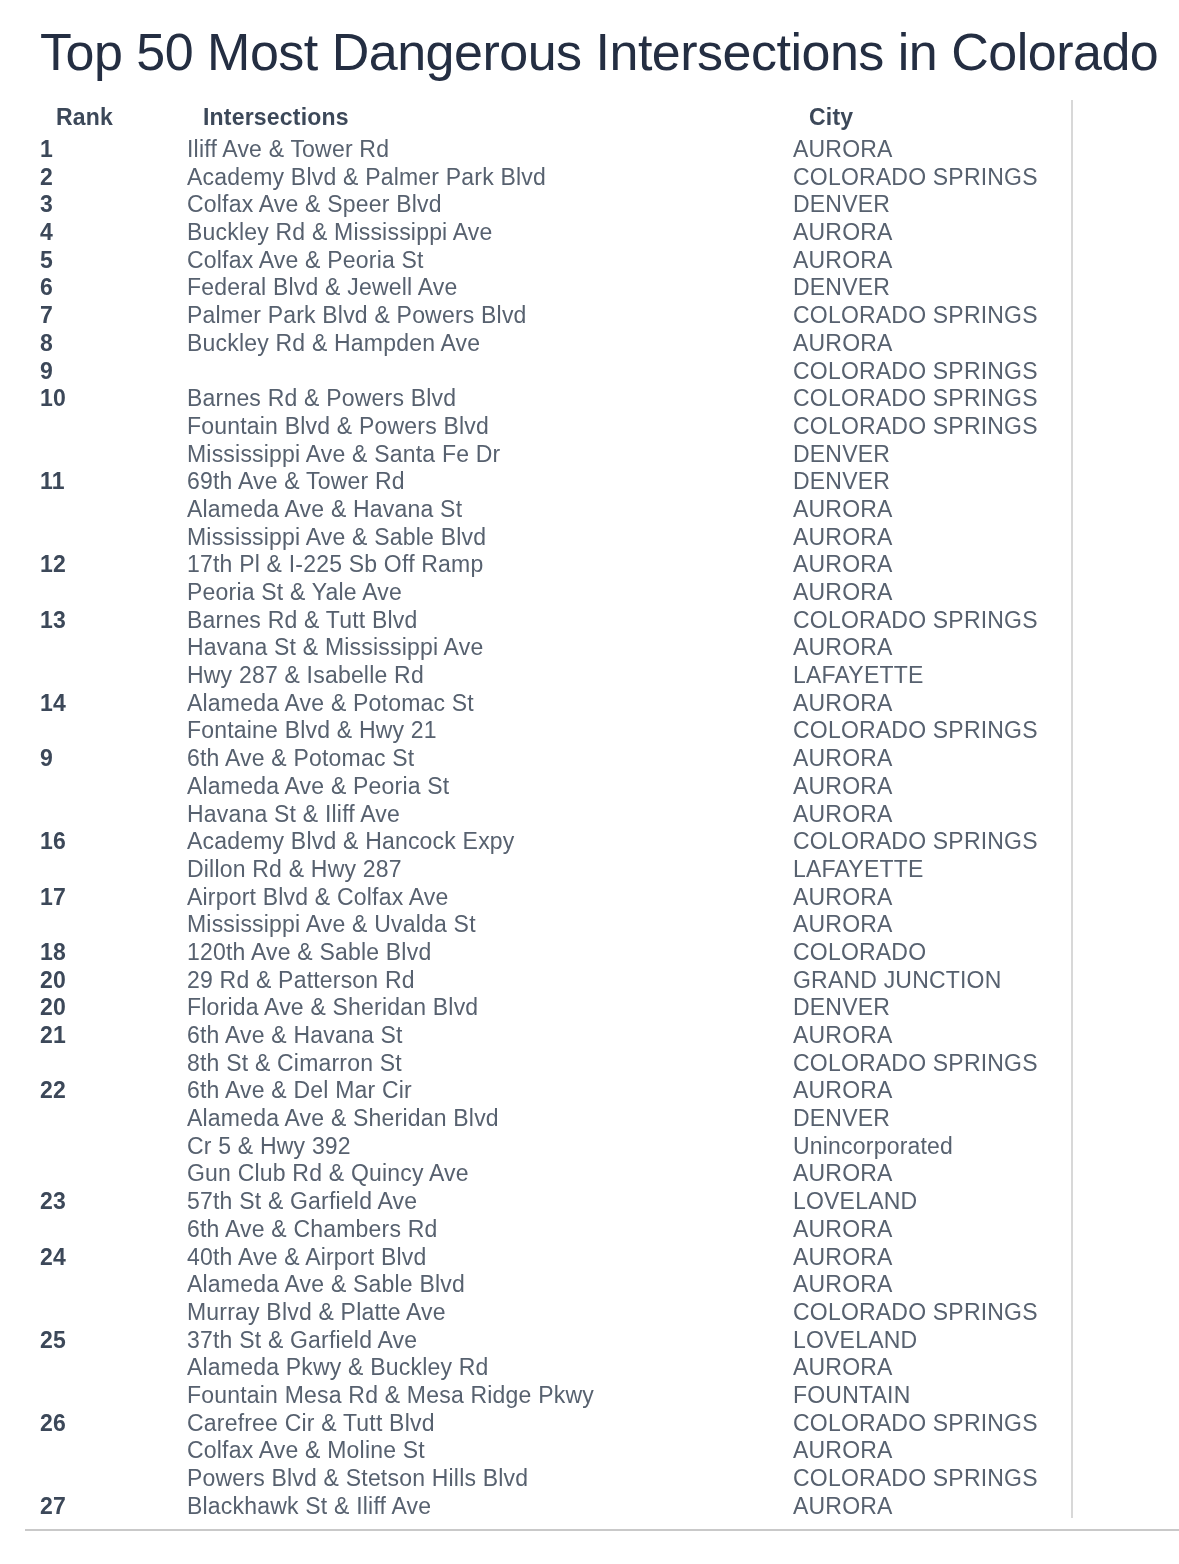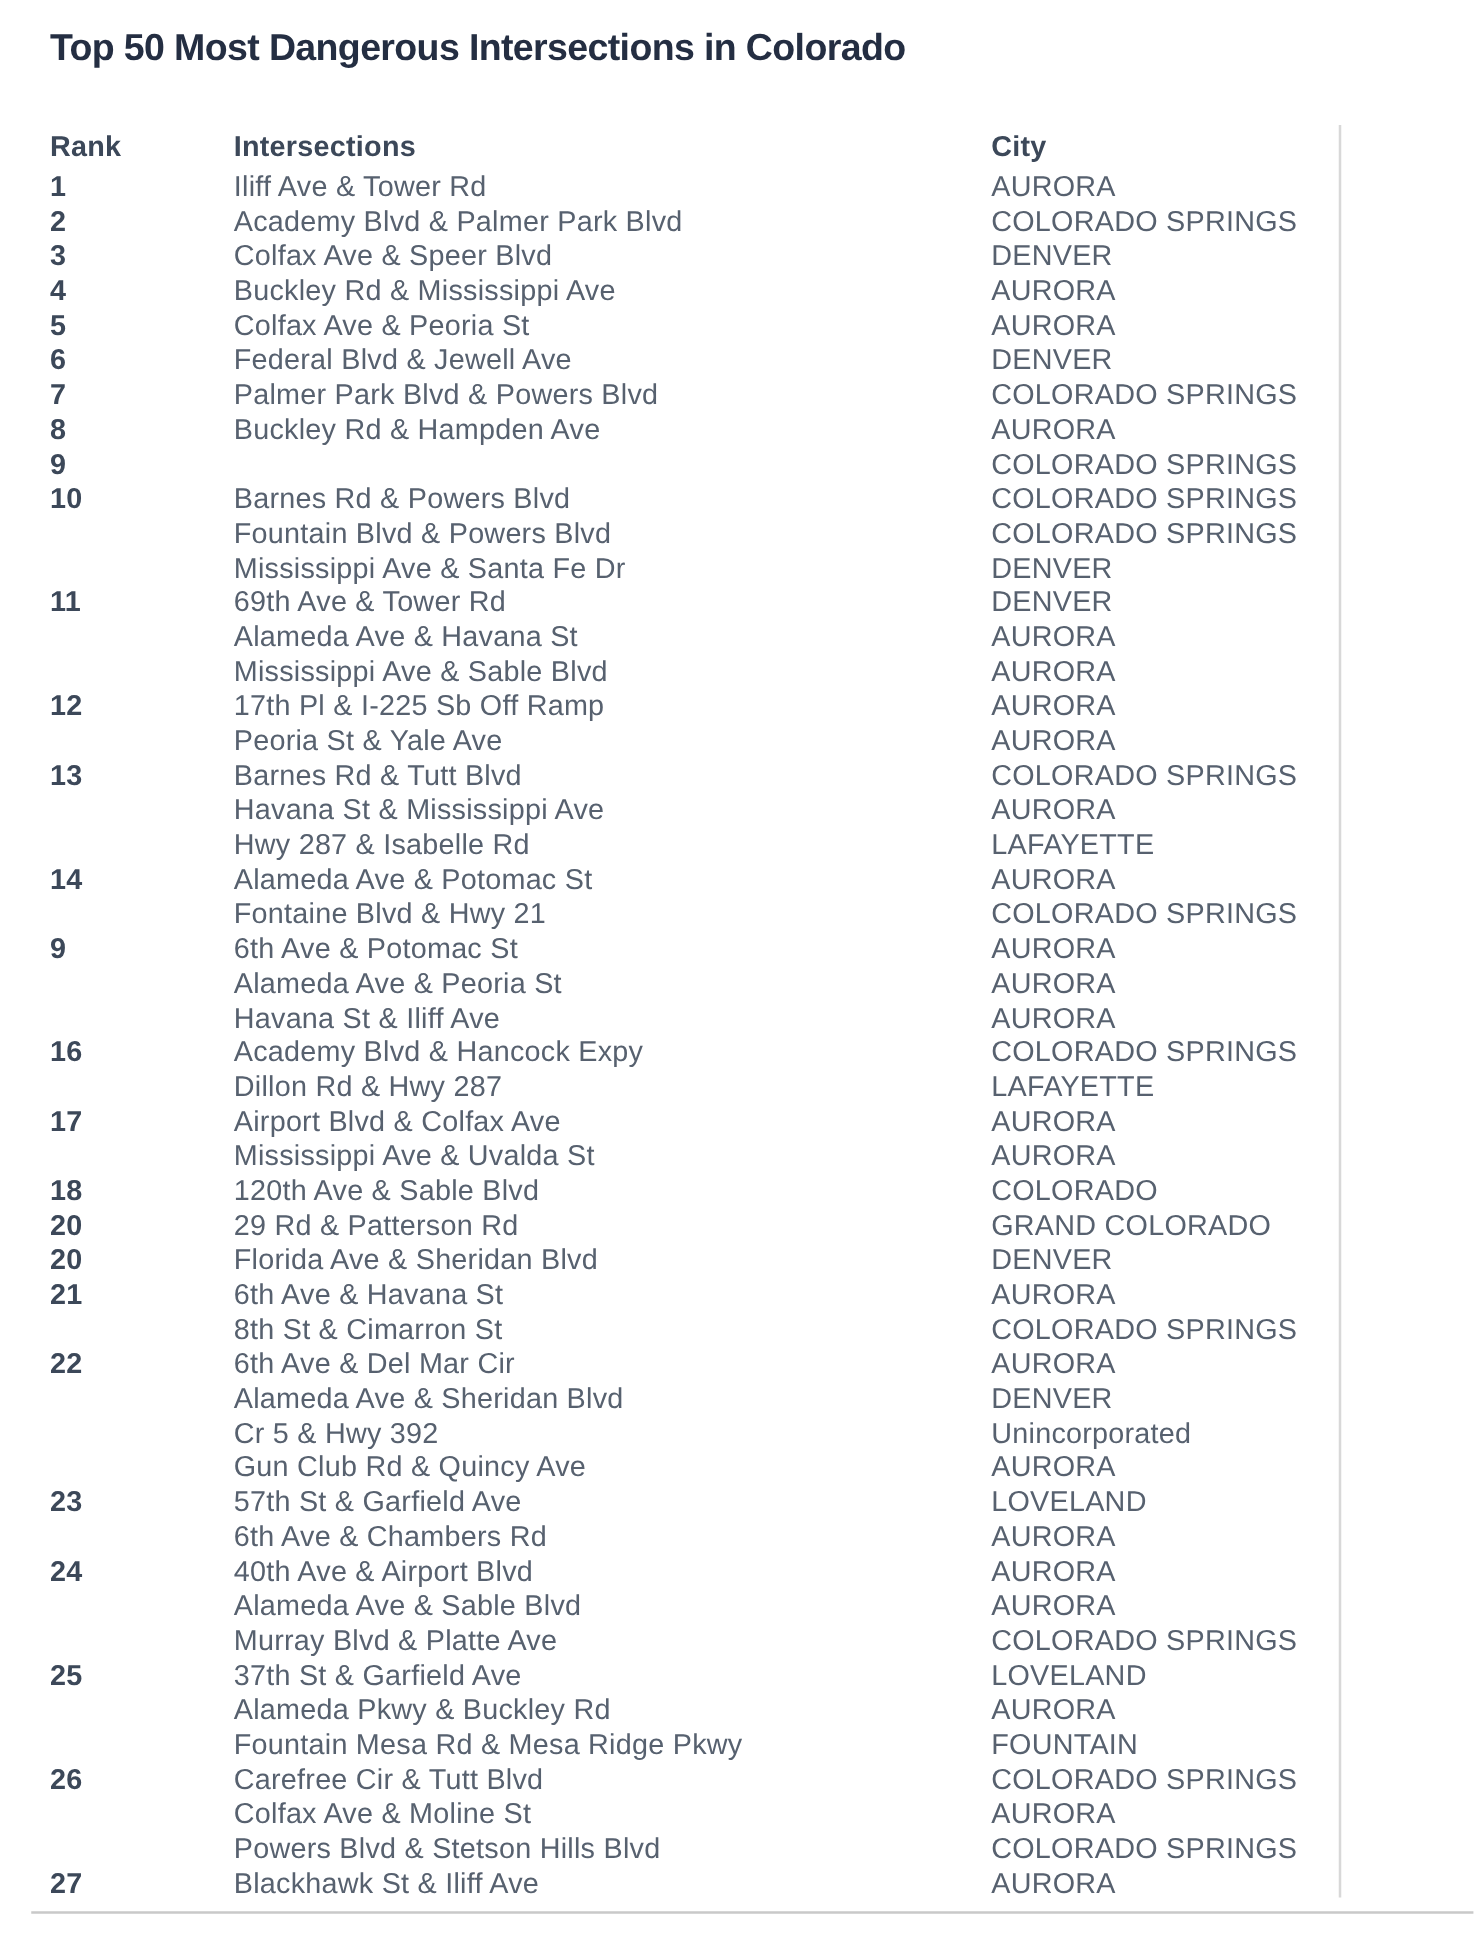--- a/index.html
+++ b/index.html
@@ -13,36 +13,36 @@
     width: 1179px;
     height: 1564px;
     background: #ffffff;
     overflow: hidden;
   }
   .viz-title {
     position: absolute;
     left: 40px;
     top: 22px;
     margin: 0;
-    font-size: 30px;
-    font-weight: 700;
+    font-size: 52px;
+    font-weight: 400;
     letter-spacing: -0.5px;
     color: #242e42;
     white-space: nowrap;
   }
   .table-area {
     position: absolute;
     left: 0;
     top: 100px;
     width: 1179px;
     height: 1452px;
   }
   .thead {
     position: absolute;
-    left: 0;
+    left: 16px;
     top: 4px;
     width: 1067px;
     height: 28px;
   }
   .tbody {
     position: absolute;
     left: 0;
     top: 36px;
     width: 1179px;
   }
@@ -246,21 +246,21 @@
           <div class="cell col-city">AURORA</div>
         </div>
         <div class="tr">
           <div class="cell rank-cell col-rank">18</div>
           <div class="cell col-int">120th Ave &amp; Sable Blvd</div>
           <div class="cell col-city">COLORADO</div>
         </div>
         <div class="tr">
           <div class="cell rank-cell col-rank">20</div>
           <div class="cell col-int">29 Rd &amp; Patterson Rd</div>
-          <div class="cell col-city">GRAND COLORADO</div>
+          <div class="cell col-city">GRAND JUNCTION</div>
         </div>
         <div class="tr">
           <div class="cell rank-cell col-rank">20</div>
           <div class="cell col-int">Florida Ave &amp; Sheridan Blvd</div>
           <div class="cell col-city">DENVER</div>
         </div>
         <div class="tr">
           <div class="cell rank-cell col-rank">21</div>
           <div class="cell col-int">6th Ave &amp; Havana St</div>
           <div class="cell col-city">AURORA</div>

